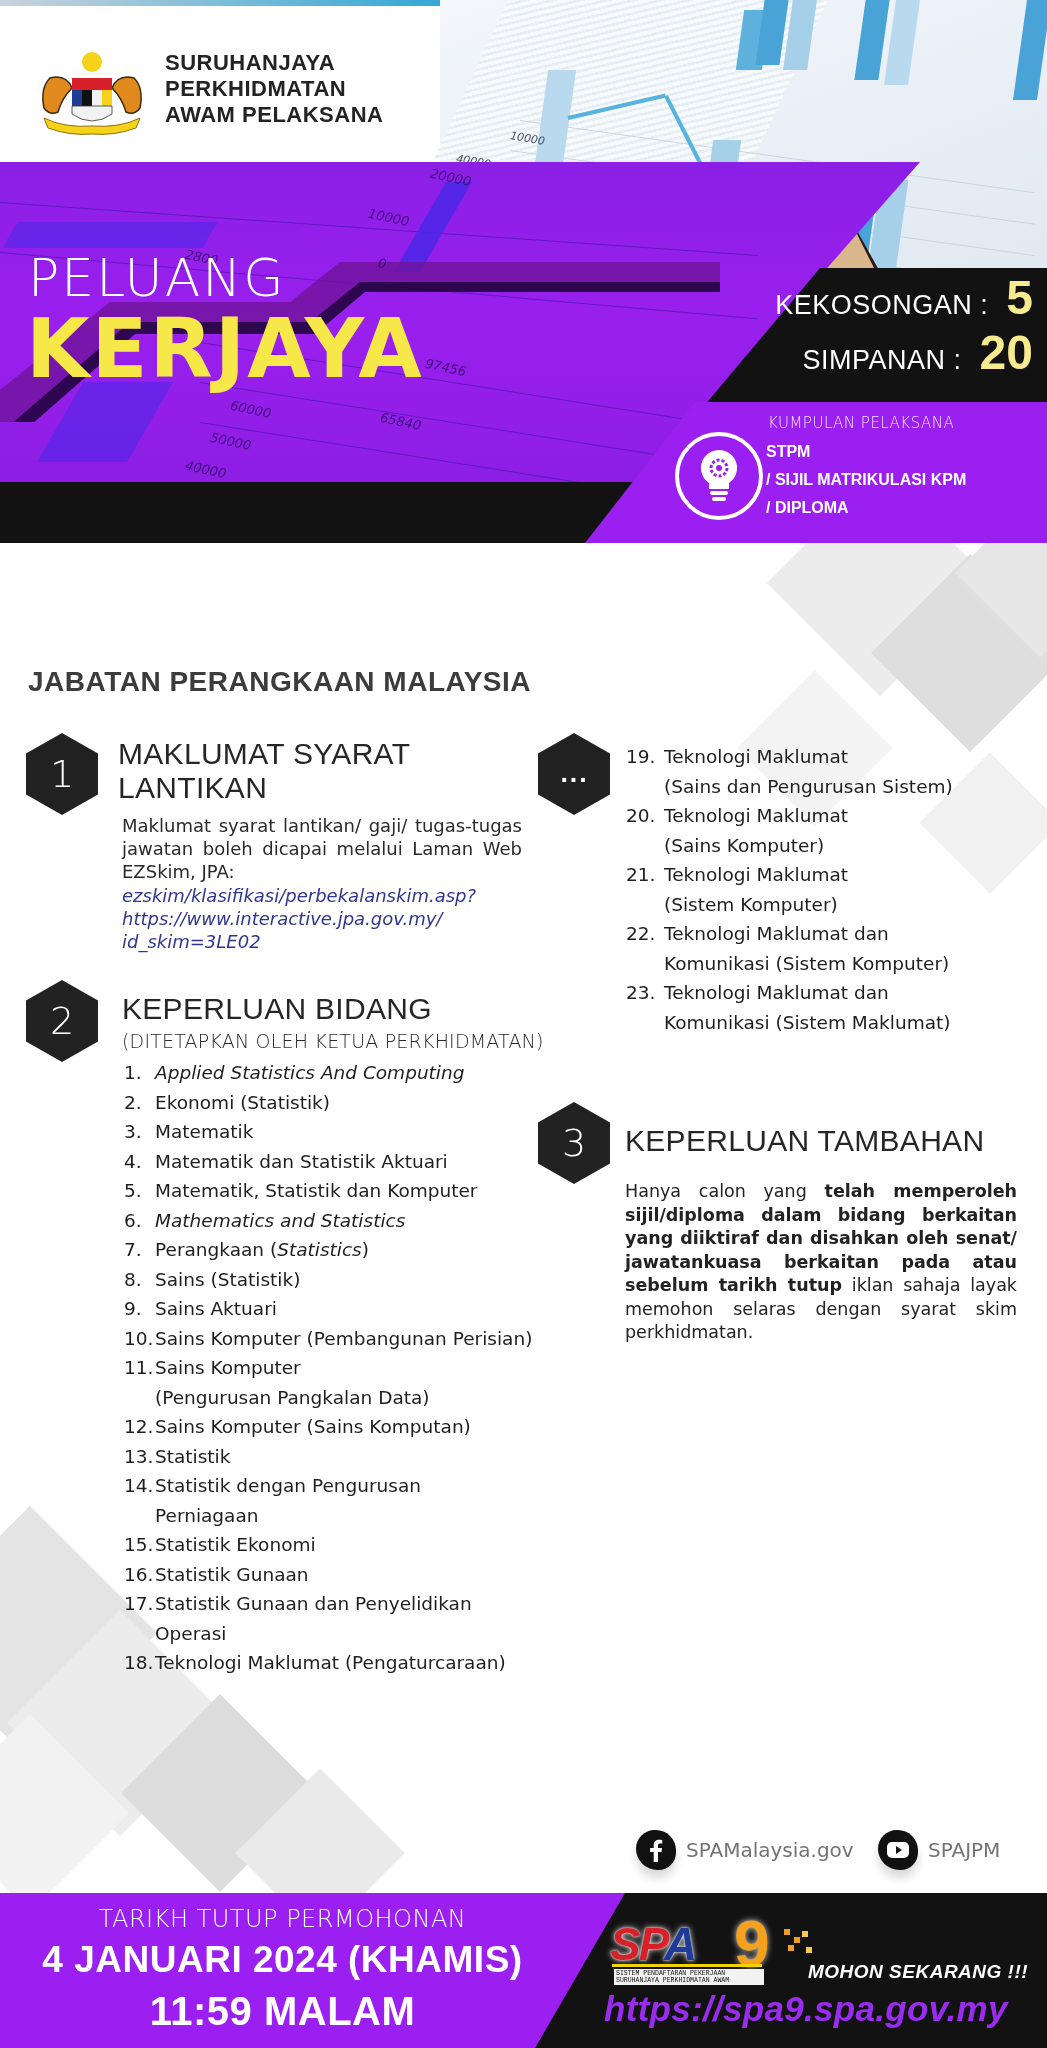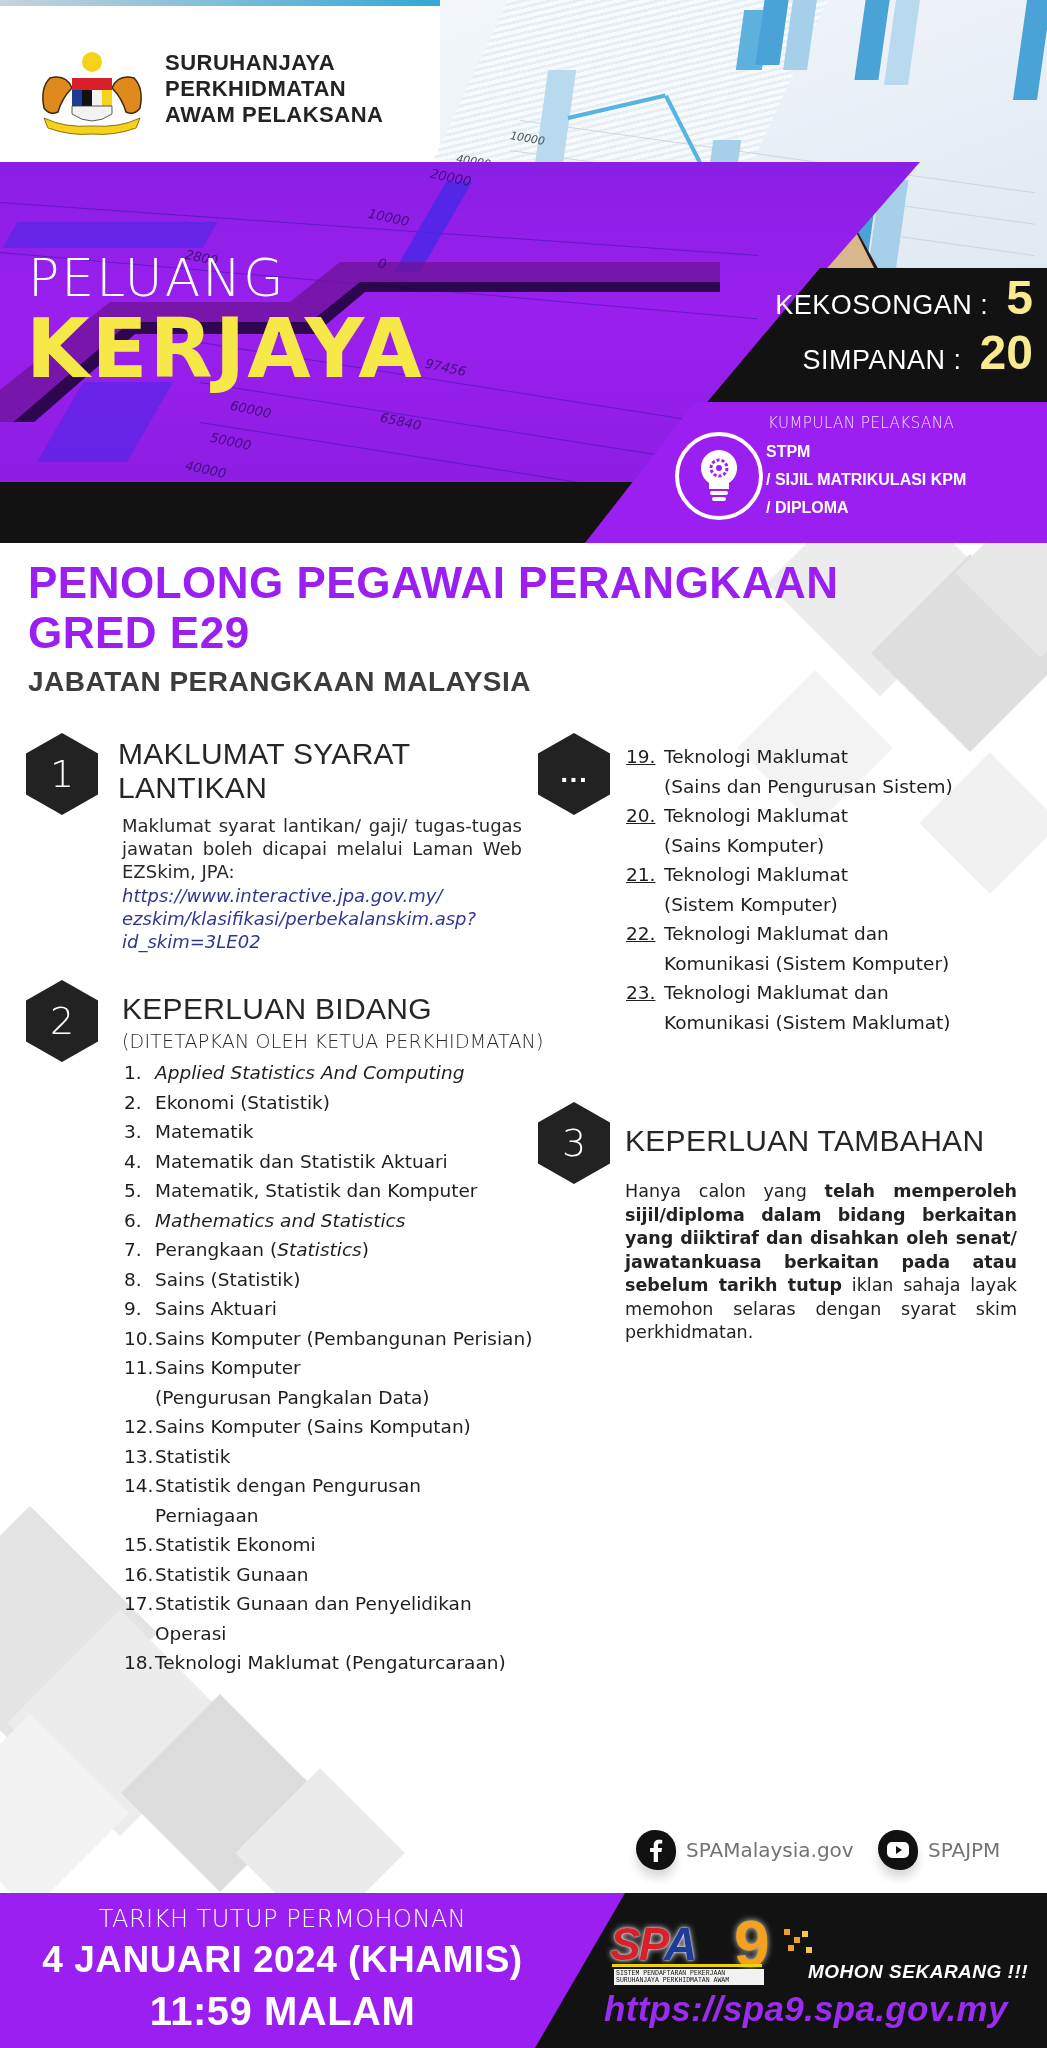--- a/index.html
+++ b/index.html
@@ -87,21 +87,21 @@
   .s2-head { left: 122px; top: 992px; font-size: 30px; }
   .s2-sub { position: absolute; left: 122px; top: 1030px; font-family: "DejaVu Sans", sans-serif; font-weight: 300; font-size: 19px; color: #2a2a2a; letter-spacing: .2px; }
 
   .list { position: absolute; font-family: "DejaVu Sans", sans-serif; font-size: 18.5px; color: #1e1e1e; }
   .list-left { left: 124px; top: 1058px; width: 470px; }
   .list-right { left: 626px; top: 742px; width: 420px; }
   .li { display: flex; line-height: 29.5px; }
   .li .num { flex: 0 0 31px; }
   .li .txt { flex: 1; }
   .list-right .li { line-height: 29.5px; }
-  .list-right .li .num { flex: 0 0 38px; text-decoration: underline; }
+  .list-right .li .num { flex: 0 0 38px; }
   .it { font-style: italic; }
 
   .s3-head { left: 625px; top: 1124px; font-size: 30px; }
   .s3-body { position: absolute; left: 625px; top: 1180px; width: 392px; font-family: "DejaVu Sans", sans-serif; font-size: 17.5px; line-height: 23.5px; color: #222222; text-align: justify; }
   .s3-body b { font-weight: 700; }
 
   .social { position: absolute; top: 1830px; display: flex; align-items: center; gap: 10px; font-family: "DejaVu Sans", sans-serif; font-size: 20px; color: #737373; }
   .social-fb { left: 636px; }
   .social-yt { left: 878px; }
   .blob { width: 40px; height: 40px; border-radius: 48% 52% 45% 55%; background: #111111; display: flex; align-items: center; justify-content: center; box-shadow: 0 8px 10px rgba(0,0,0,.15); }
@@ -248,35 +248,31 @@
     <div class="g" style="left:980px;top:-30px;width:120px;height:120px;background:#e6e6e6;"></div>
     <div class="g" style="left:760px;top:150px;width:110px;height:110px;background:#f3f3f3;"></div>
     <div class="g" style="left:940px;top:230px;width:100px;height:100px;background:#f1f1f1;"></div>
     <div class="g" style="left:-60px;top:1000px;width:180px;height:180px;background:#e4e4e4;"></div>
     <div class="g" style="left:40px;top:1100px;width:160px;height:160px;background:#ececec;"></div>
     <div class="g" style="left:150px;top:1180px;width:140px;height:140px;background:#dcdcdc;"></div>
     <div class="g" style="left:-40px;top:1200px;width:140px;height:140px;background:#f2f2f2;"></div>
     <div class="g" style="left:260px;top:1250px;width:120px;height:120px;background:#eaeaea;"></div>
   </div>
 
-  <div class="job-title">
-    <div>PENOLONG PEGAWAI PERANGKAAN</div>
-    <div>GRED E29</div>
-  </div>
   <div class="dept">JABATAN PERANGKAAN MALAYSIA</div>
 
   <div class="hex hex-1">1</div>
   <div class="sec-head s1-head">
     <div>MAKLUMAT SYARAT</div>
     <div>LANTIKAN</div>
   </div>
   <div class="s1-body">Maklumat syarat lantikan/ gaji/ tugas-tugas jawatan boleh dicapai melalui Laman Web EZSkim, JPA:</div>
   <div class="s1-link">
+    <div>ezskim/klasifikasi/perbekalanskim.asp?</div>
     <div>https://www.interactive.jpa.gov.my/</div>
-    <div>ezskim/klasifikasi/perbekalanskim.asp?</div>
     <div>id_skim=3LE02</div>
   </div>
 
   <div class="hex hex-2">2</div>
   <div class="sec-head s2-head">KEPERLUAN BIDANG</div>
   <div class="s2-sub">(DITETAPKAN OLEH KETUA PERKHIDMATAN)</div>
 
   <div class="list list-left">
     <div class="li">
         <span class="num">1.</span>

